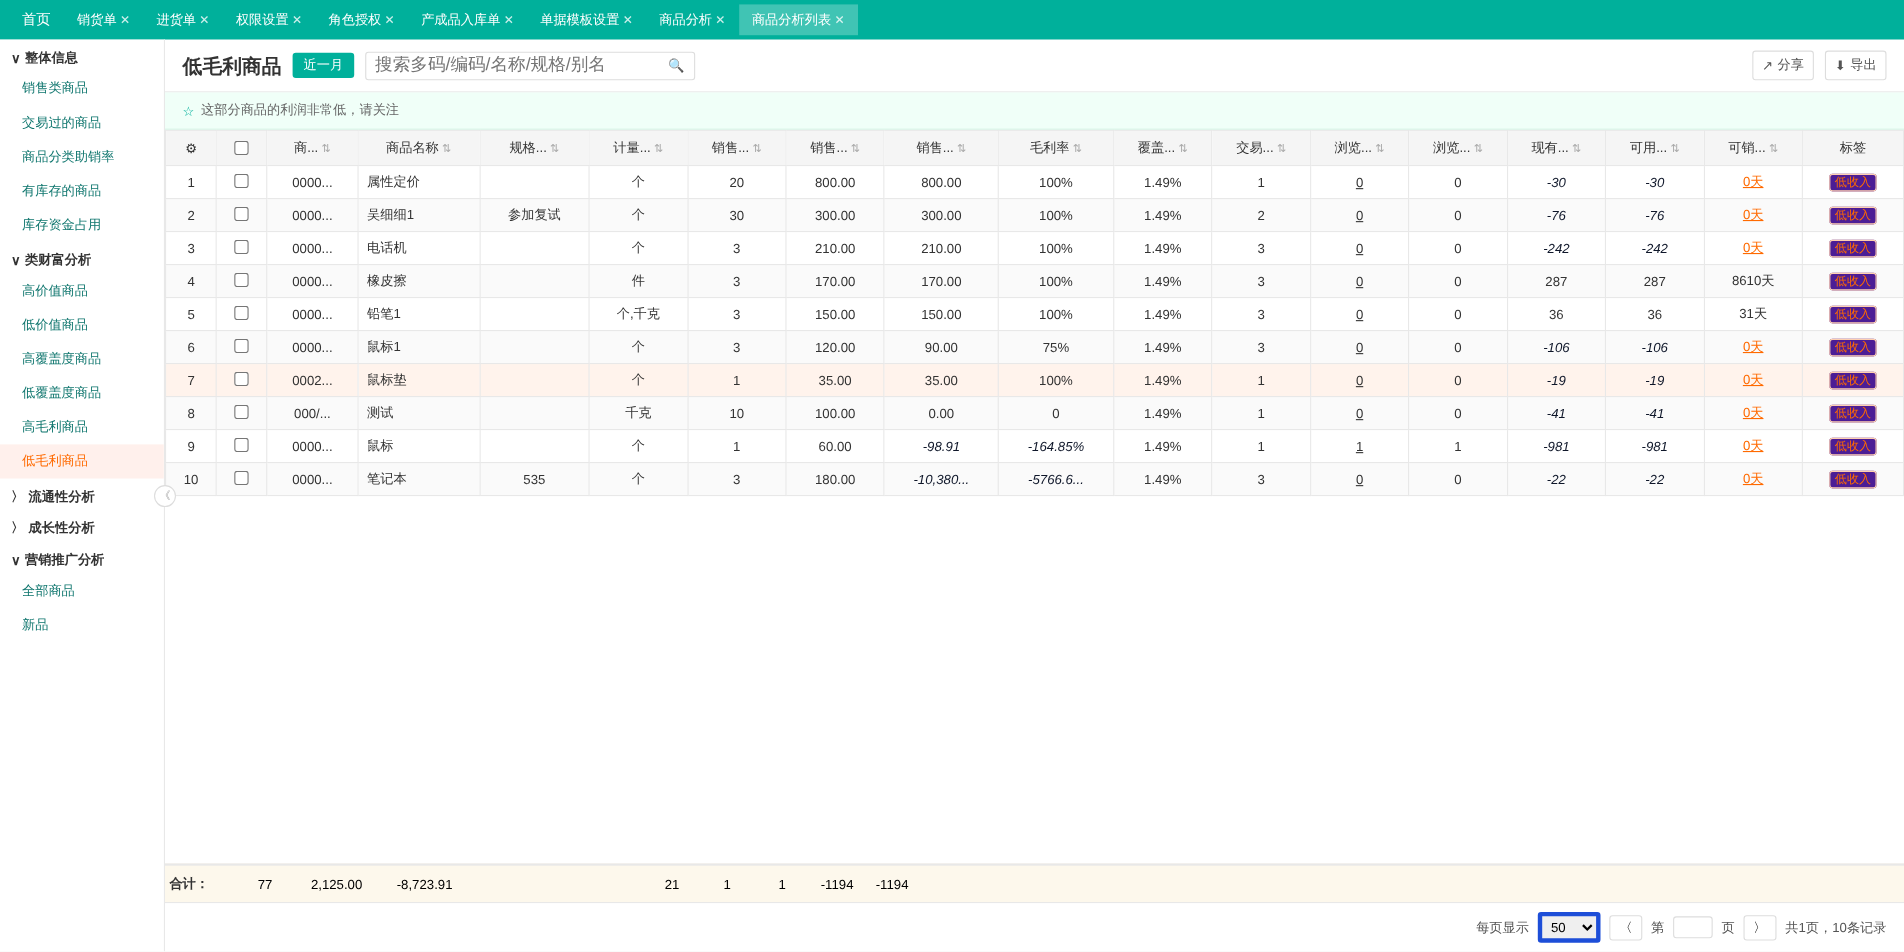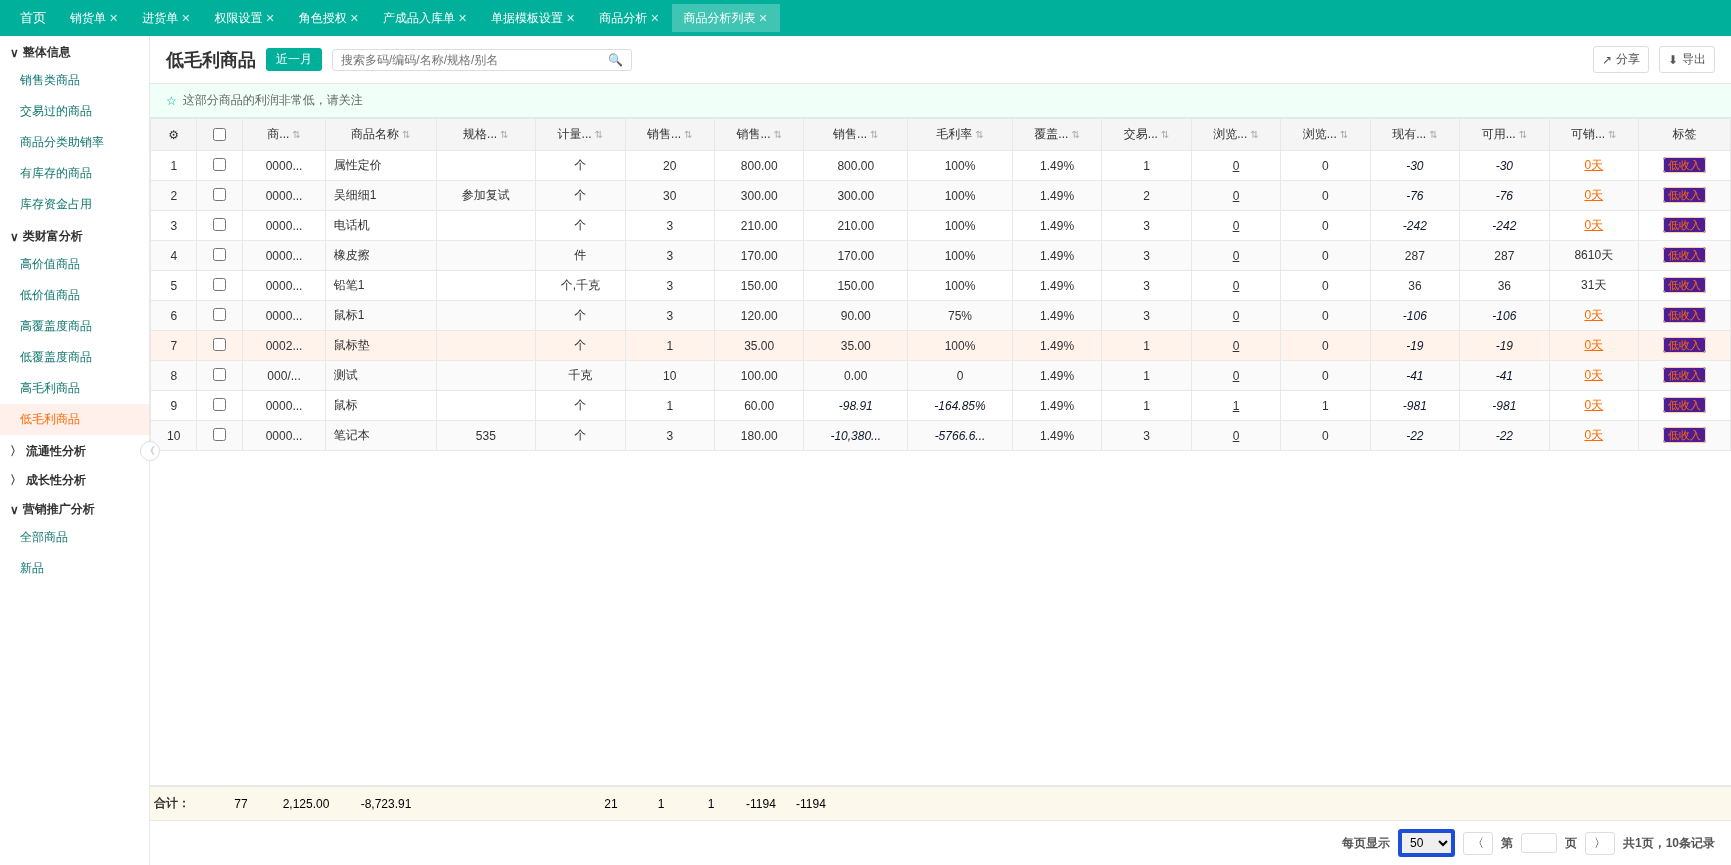--- a/index.html
+++ b/index.html
@@ -96,21 +96,21 @@
       display: flex;
       align-items: center;
       gap: 4px;
       flex: 1;
       max-width: 300px;
     }
     .search-box input {
       border: none;
       outline: none;
       flex: 1;
-      font-size: 12px;
+      font-size: 16px;
       color: #737373;
     }
     .header-actions {
       margin-left: auto;
       display: flex;
       gap: 10px;
     }
     .action-btn {
       display: flex;
       align-items: center;
@@ -209,21 +209,21 @@
     .pagination-bar {
       background: #fff;
       border-top: 1px solid #e8e8e8;
       padding: 8px 16px;
       display: flex;
       align-items: center;
       justify-content: flex-end;
       gap: 8px;
       flex-shrink: 0;
     }
-    .pagination-bar span { color: #555; font-weight: bold; }
+    .pagination-bar span { color: #555; }
     .page-size-select {
       border: 4px solid #1d4ed8;
       border-radius: 3px;
       padding: 2px 4px;
       font-size: 12px;
     }
     .page-btn {
       border: 1px solid #ddd;
       border-radius: 3px;
       padding: 2px 8px;

